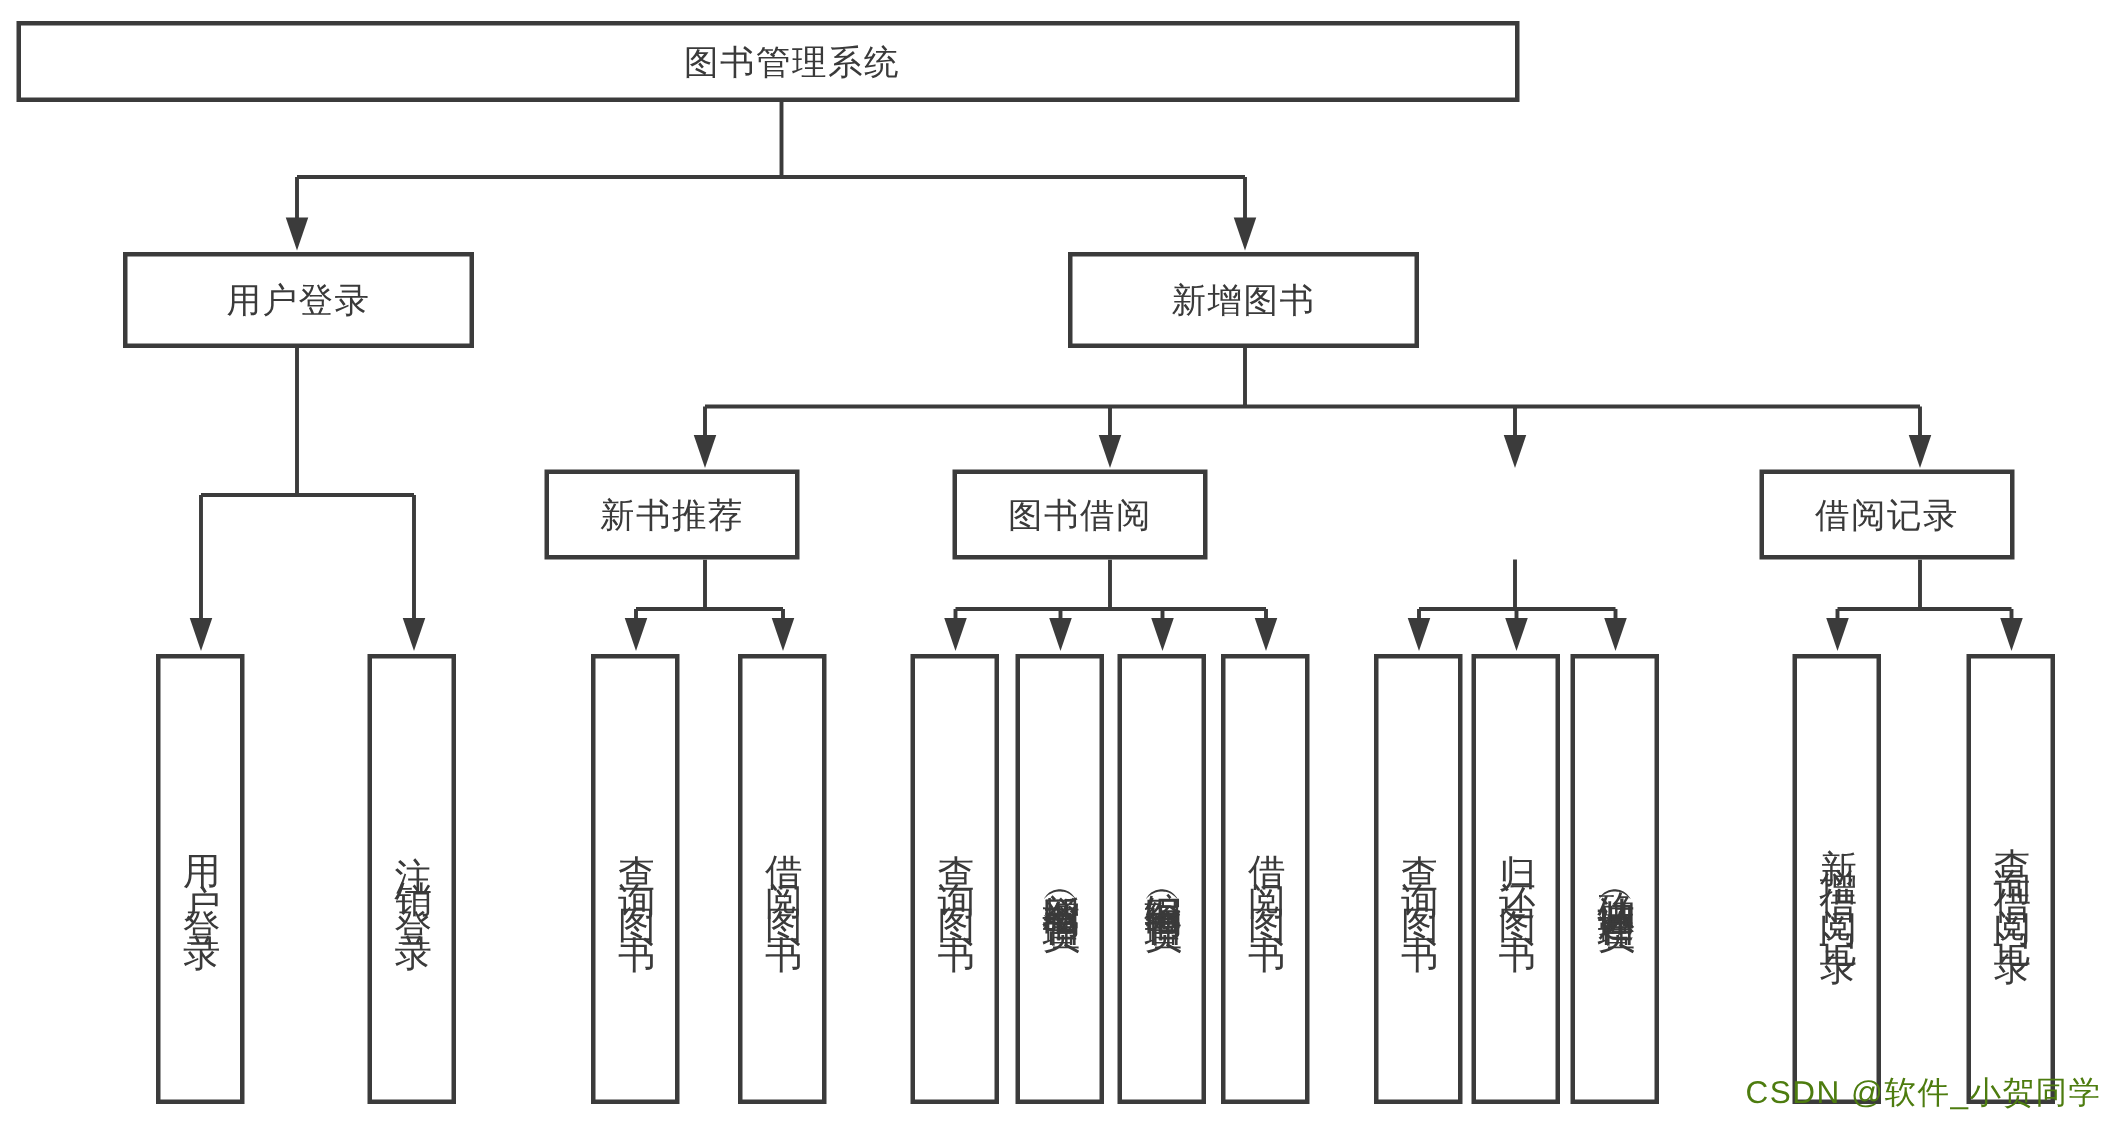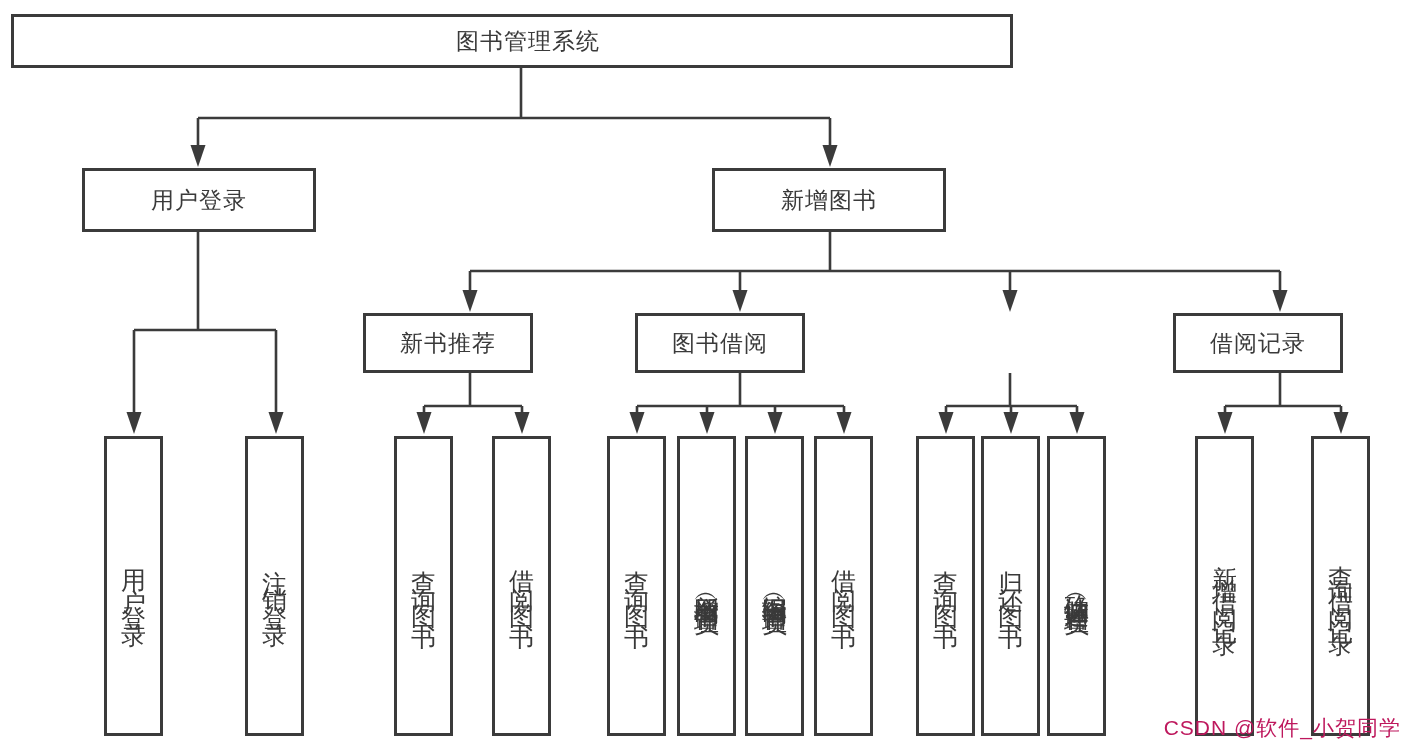--- a/index.html
+++ b/index.html
@@ -52,21 +52,21 @@
     line-height: 1;
   }
   .cs4 .vtext { letter-spacing: 0.72em; }
   .cs6 .vtext { letter-spacing: 0.55em; }
   .cs9 .vtext { letter-spacing: 0.10em; }
   .watermark {
     position: absolute;
     right: 4px;
     top: 714px;
     font-size: 21px;
-    color: #be185d;
+    color: #4d7c0f;
     letter-spacing: 1px;
     z-index: 5;
     white-space: nowrap;
   }
 </style>
 </head>
 <body>
 
 <div class="canvas">
 

